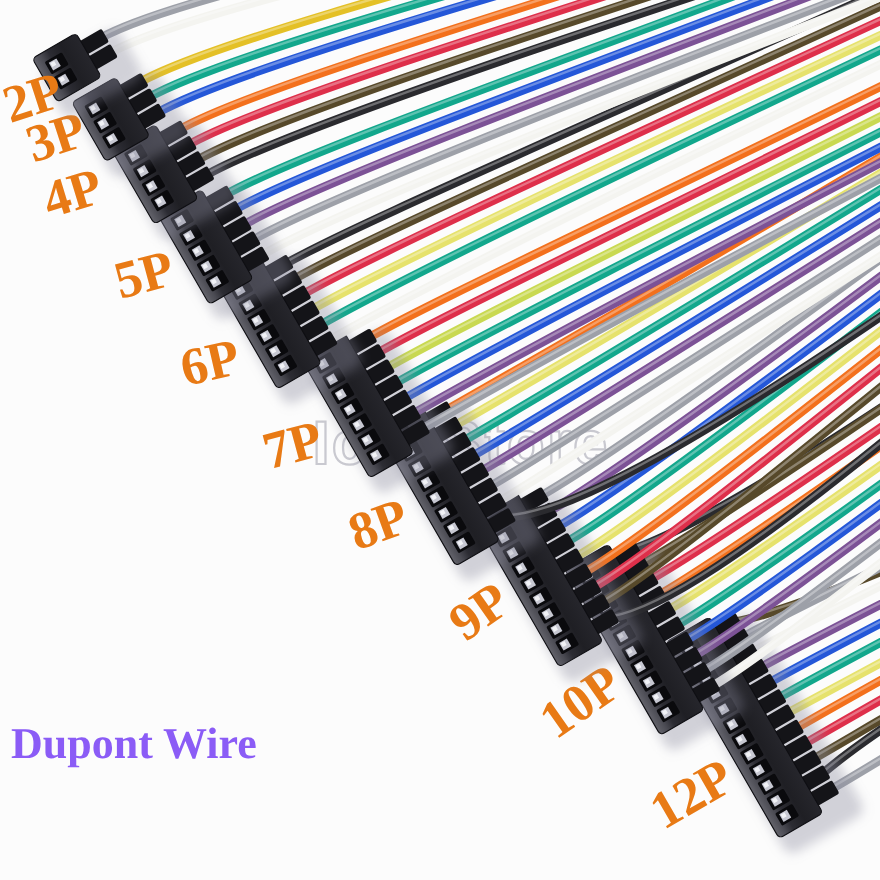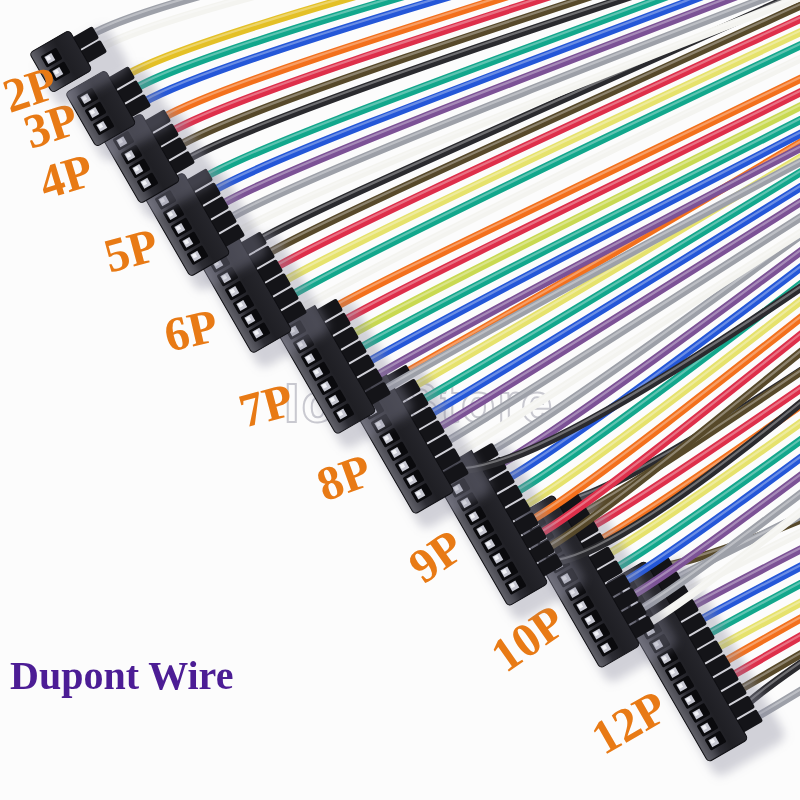--- a/index.html
+++ b/index.html
@@ -478,14 +478,14 @@
         <rect x="-36" y="-23" width="46" height="46" rx="4" fill="url(#hgrad)" stroke="#0e0e12" stroke-width="1"></rect>
         <rect x="-28" y="-14.5" width="18" height="13" rx="1.5" fill="#0a0a0d"></rect>
         <rect x="-25" y="-12" width="8" height="8" fill="#c7c8d2"></rect>
         <rect x="-24" y="-11" width="4" height="4" fill="#f1f2f6"></rect>
         <rect x="-28" y="1.5" width="18" height="13" rx="1.5" fill="#0a0a0d"></rect>
         <rect x="-25" y="4" width="8" height="8" fill="#c7c8d2"></rect>
         <rect x="-24" y="5" width="4" height="4" fill="#f1f2f6"></rect>
       </g>
       <text x="30" y="89" transform="rotate(-18 30 89)" text-anchor="middle" dominant-baseline="central" fill="#e87a15" font-size="48" font-weight="bold" font-family="&quot;Liberation Serif&quot;,&quot;DejaVu Serif&quot;,serif">2P</text>
     </svg>
-  <div class="caption" style="color: #4c1d95;">Dupont Wire</div>
+  <div class="caption" style="color: #8b5cf6;">Dupont Wire</div>
 </div>
 
 </body></html>

